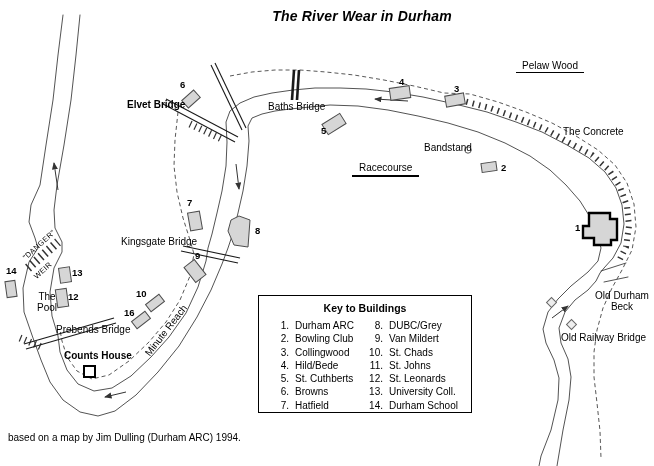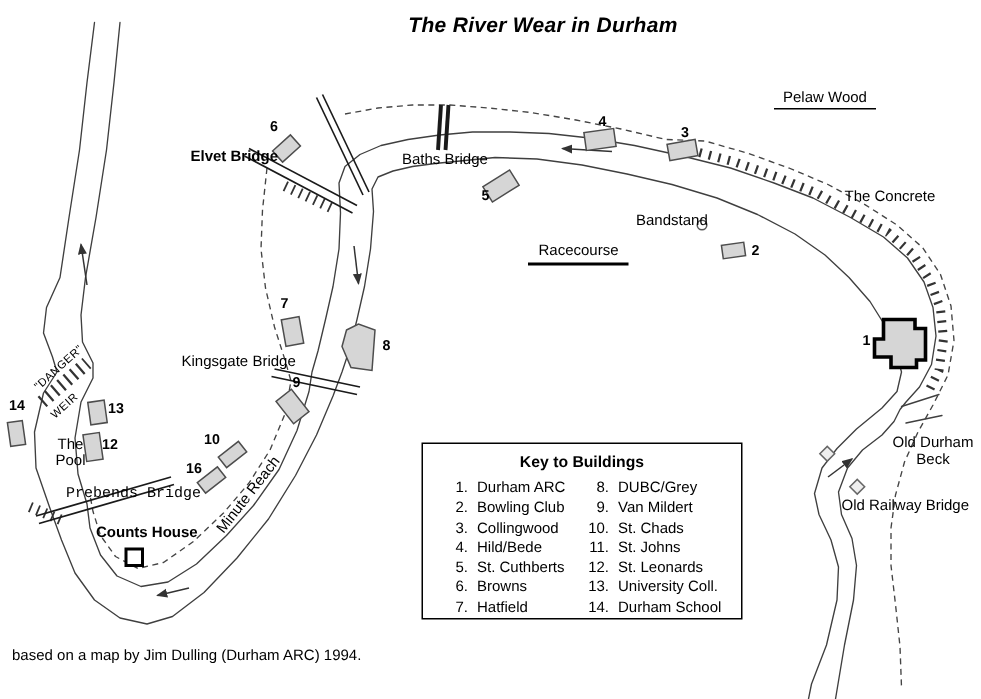--- a/index.html
+++ b/index.html
@@ -9,21 +9,21 @@
   .lbl{position:absolute;font-size:10px;line-height:11px;white-space:nowrap;color:#000;}
   .title{position:absolute;left:80px;top:8px;width:564px;text-align:center;
          font-size:14px;font-weight:bold;letter-spacing:.2px;font-style:italic;}
   .u-thin{border-bottom:1px solid #000;padding:0 6px 1px 6px;}
   .u-thick{border-bottom:2.5px solid #000;padding:0 7px 2px 7px;}
   .wrap{white-space:normal;text-align:center;}
   .rot{transform-origin:0 50%;}
   .tiny{font-size:7.5px;letter-spacing:.4px;}
   .num{position:absolute;font-size:9.5px;font-weight:bold;white-space:nowrap;}
   #keybox{position:absolute;left:258px;top:295px;width:214px;height:118px;
-          border:1.5px solid #000;background:#fff;box-sizing:border-box;margin-left:23px;}
+          border:1.5px solid #000;background:#fff;box-sizing:border-box;}
   #keybox .ktitle{text-align:center;font-weight:bold;font-size:10.5px;margin-top:6px;}
   #keybox .cols{display:flex;margin-top:5px;}
   #keybox .col{font-size:10px;}
   #keybox .col1{margin-left:14px;width:92px;}
   #keybox .col2{margin-left:2px;}
   #keybox .krow{display:flex;line-height:13.3px;}
   #keybox .knum{width:16px;text-align:right;margin-right:6px;flex:0 0 auto;}
   .footer{position:absolute;left:8px;font-size:10px;white-space:nowrap;}
 </style>
 </head>
@@ -113,21 +113,21 @@
   <div class="title">The River Wear in Durham</div>
 
   <div class="lbl" style="left:127px;top:99px;font-weight:bold;">Elvet Bridge</div>
   <div class="lbl" style="left:268px;top:101px;">Baths Bridge</div>
   <div class="lbl u-thin" style="left:516px;top:60px;">Pelaw Wood</div>
   <div class="lbl" style="left:563px;top:126px;">The Concrete</div>
   <div class="lbl" style="left:424px;top:142px;">Bandstand</div>
   <div class="lbl u-thick" style="left:352px;top:162px;">Racecourse</div>
   <div class="lbl" style="left:121px;top:236px;">Kingsgate Bridge</div>
   <div class="lbl wrap" style="left:11px;top:291px;width:34px;margin-left:19px;">The Pool</div>
-  <div class="lbl" style="left:44px;top:324px;font-family:Liberation Mono, monospace;">Prebends Bridge</div>
+  <div class="lbl" style="left:56px;top:324px;">Prebends Bridge</div>
   <div class="lbl" style="left:64px;top:350px;font-weight:bold;">Counts House</div>
   <div class="lbl rot" style="left:147px;top:349px;transform:rotate(-52deg);">Minute Reach</div>
   <div class="lbl rot tiny" style="left:24px;top:253px;transform:rotate(-42deg);">"DANGER"</div>
   <div class="lbl rot tiny" style="left:35px;top:272px;transform:rotate(-42deg);">WEIR</div>
   <div class="lbl wrap" style="left:592px;top:290px;width:60px;">Old Durham Beck</div>
   <div class="lbl" style="left:561px;top:332px;">Old Railway Bridge</div>
 
   <span class="num" style="left:575px;top:222px;">1</span>
   <span class="num" style="left:501px;top:162px;">2</span>
   <span class="num" style="left:454px;top:83px;">3</span>

